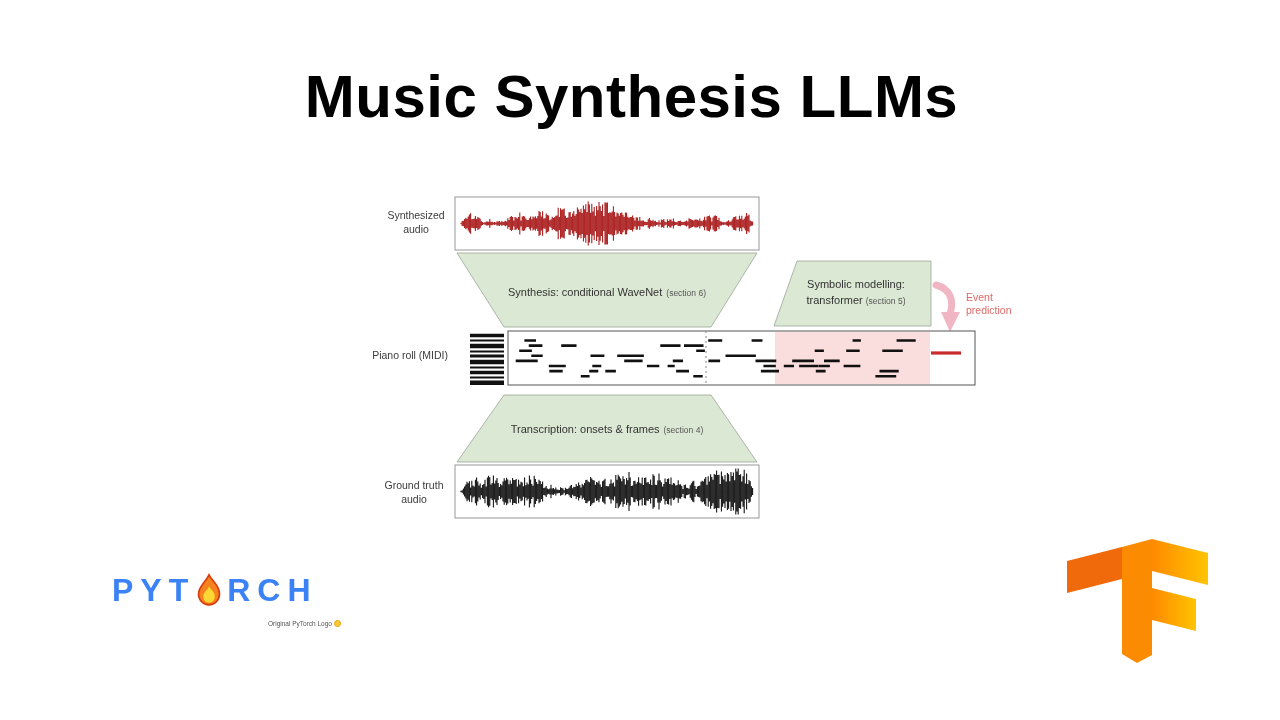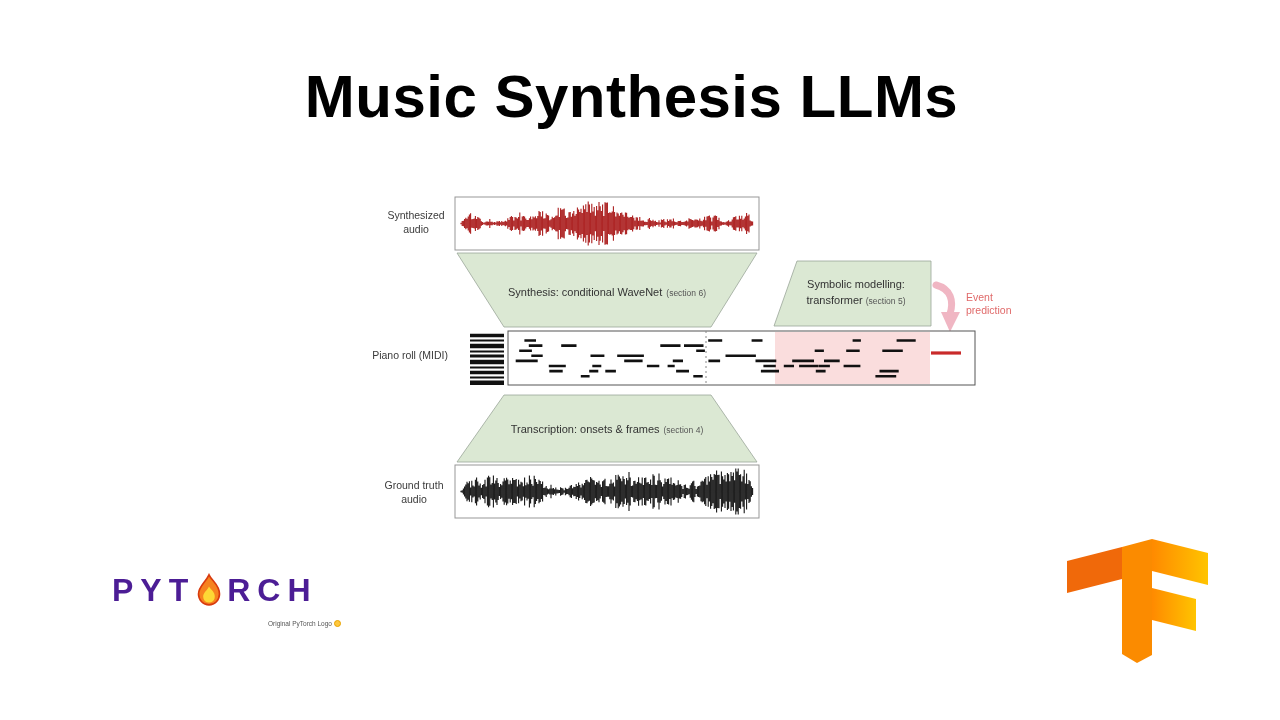--- a/index.html
+++ b/index.html
@@ -14,21 +14,21 @@
   svg.fig text{font-family:"Liberation Sans",sans-serif}
   .audio-box{fill:#ffffff;stroke:#979797;stroke-width:1}
   .green{fill:#dbe8d3;stroke:#9aa699;stroke-width:0.8}
   .lbl{font-size:10.5px;fill:#3b3b3b}
   .boxtxt{font-size:11px;fill:#333}
   .small{font-size:8.5px;fill:#555}
   .event{font-size:10.5px;fill:#e06a6a}
   .arrow{stroke:#f0b6c3;stroke-width:7;fill:none;stroke-linecap:round}
 
   .pytorch{position:absolute;left:112px;top:572px;display:flex;align-items:center;
-           font-weight:700;font-size:32px;letter-spacing:7px;color:#4c1d95}
+           font-weight:700;font-size:32px;letter-spacing:7px;color:#3b82f6}
   .pytorch .flame{margin:0 4px 2px 0}
   .pt-caption{position:absolute;left:268px;top:620px;font-size:6.5px;color:#555;
               display:flex;align-items:center;gap:2px}
   .emoji-dot{width:7px;height:7px;border-radius:50%;background:#ffc83d;
              border:0.5px solid #e8a200;display:inline-block}
   .tf{position:absolute;left:1062px;top:524px}
 </style>
 </head>
 <body>
 

